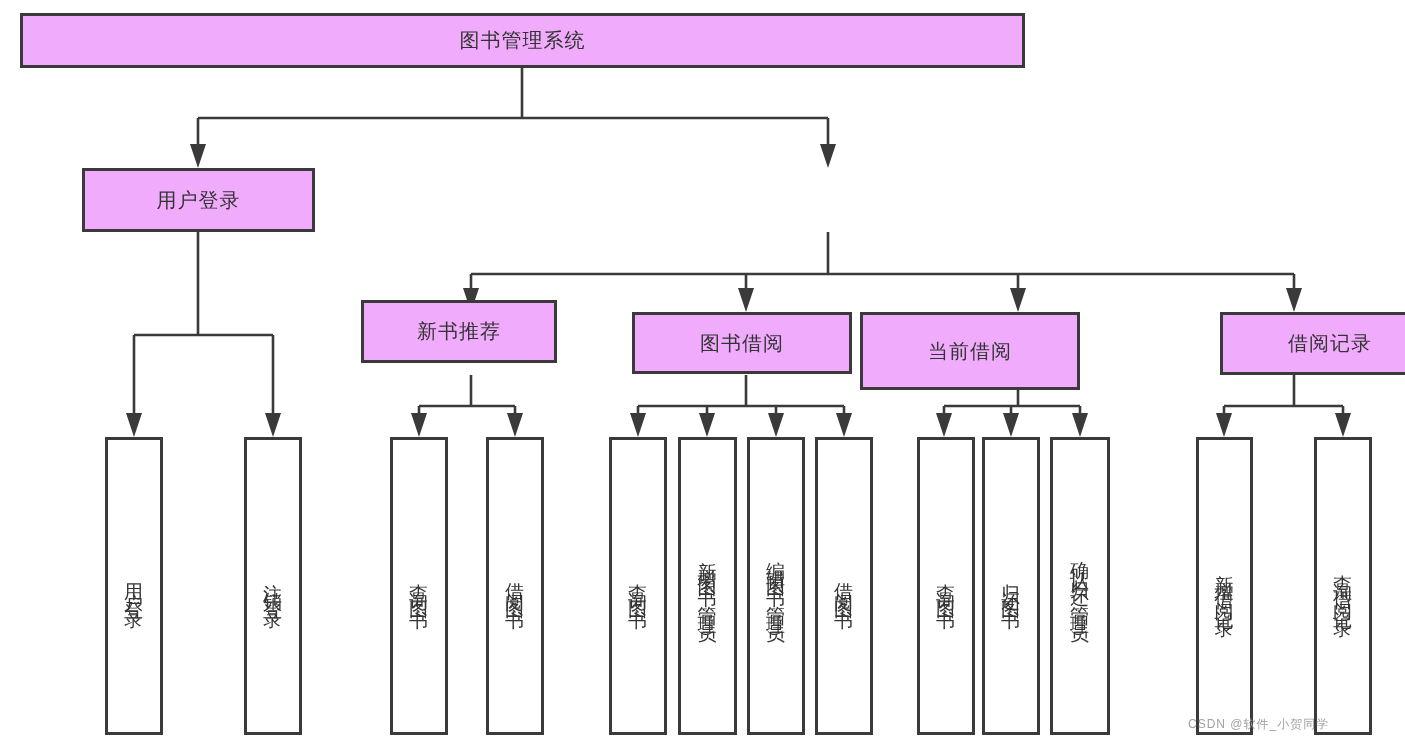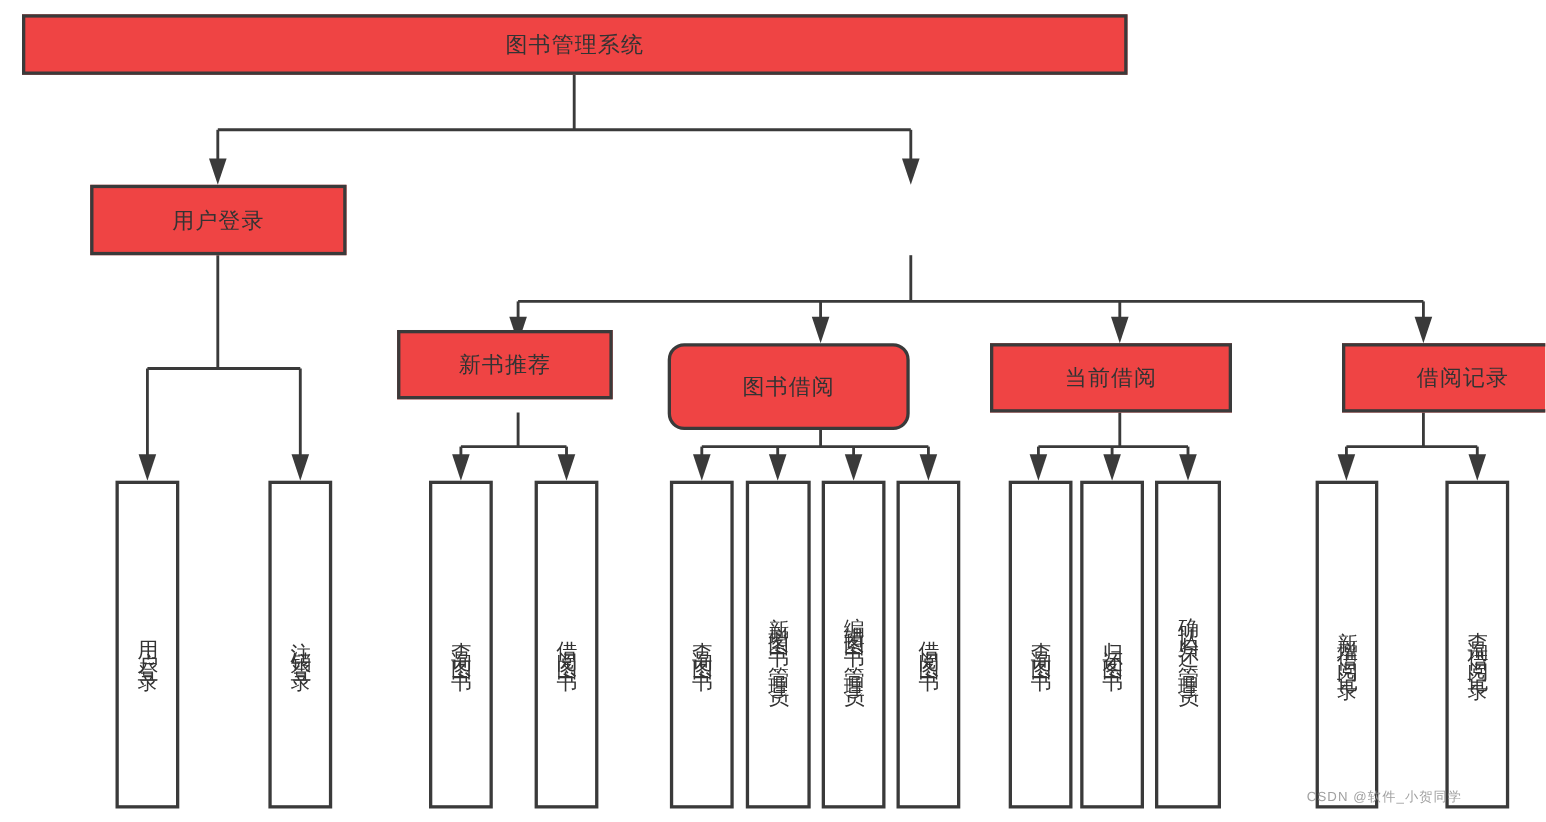--- a/index.html
+++ b/index.html
@@ -8,21 +8,21 @@
     width:1405px;height:747px;
     background:#ffffff;
     font-family:"Liberation Sans","DejaVu Sans",sans-serif;
     color:#333333;
     overflow:hidden;
   }
   #wires{position:absolute;left:0;top:0;width:1405px;height:747px;}
   .box{
     position:absolute;
     border:3px solid #3a3a3a;
-    background:#ef4444;
+    background:#f0abfc;
     display:flex;align-items:center;justify-content:center;
     box-sizing:border-box;
     font-size:20px;
     letter-spacing:1px;
     color:#333333;
   }
   .vbox{
     position:absolute;
     border:3px solid #3a3a3a;
     background:#ffffff;
@@ -130,24 +130,24 @@
     <span>图书管理系统</span>
   </div>
 
   <div class="box" style="left:82px;top:168px;width:233px;height:64px;">
     <span>用户登录</span>
   </div>
 
   <div class="box" style="left:361px;top:300px;width:196px;height:63px;">
     <span>新书推荐</span>
   </div>
-  <div class="box" style="left:607px;top:312px;width:220px;height:79px;border-radius:15px;">
+  <div class="box" style="left:632px;top:312px;width:220px;height:62px;">
     <span>图书借阅</span>
   </div>
-  <div class="box" style="left:900px;top:312px;width:220px;height:63px;font-family:Liberation Mono, monospace;">
+  <div class="box" style="left:860px;top:312px;width:220px;height:78px;font-family:Liberation Mono, monospace;">
     <span>当前借阅</span>
   </div>
   <div class="box" style="left:1220px;top:312px;width:220px;height:63px;">
     <span>借阅记录</span>
   </div>
 
   <div class="vbox" style="left:105px;top:437px;width:58px;height:298px;">
     <span>用户登录</span>
   </div>
   <div class="vbox" style="left:244px;top:437px;width:58px;height:298px;">

